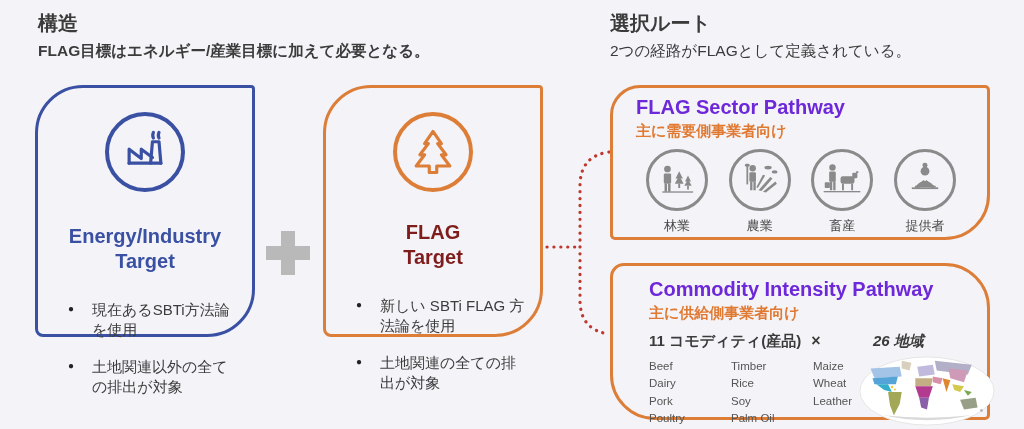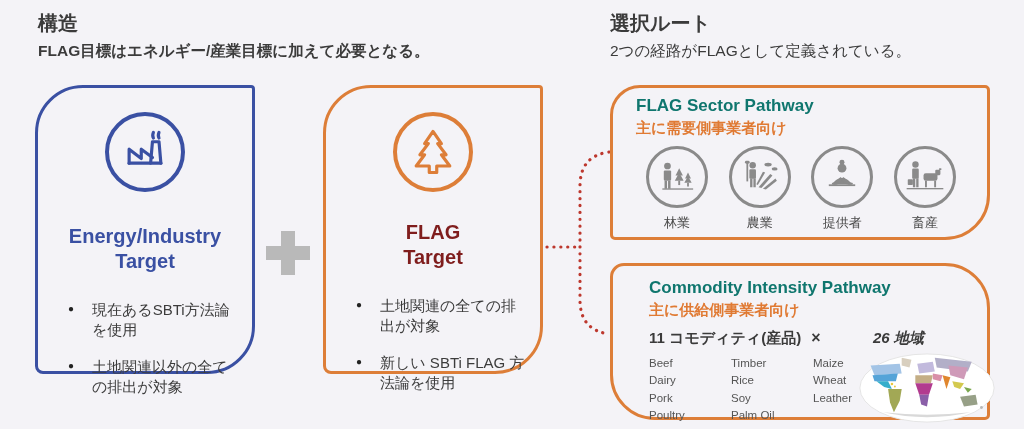--- a/index.html
+++ b/index.html
@@ -12,21 +12,21 @@
   
   .hdr{position:absolute;}
   .hdr-left{left:38px;top:10px;}
   .hdr-right{left:610px;top:10px;}
   .hdr-title{font-size:20px;font-weight:bold;color:#3b3b3b;}
   .hdr-sub{font-size:15.5px;margin-top:4px;color:#3b3b3b;}
   .hdr-left .hdr-sub{font-weight:bold;}
 
   
   .card{
-    position:absolute;top:85px;width:220px;height:289px;
+    position:absolute;top:85px;width:220px;height:252px;
     box-sizing:border-box;text-align:center;background:transparent;
   }
   .blue-card{left:35px;border:3px solid #3a50a3;border-radius:48px 4px 48px 8px;}
   .orange-card{left:323px;border:3px solid #dd7e38;border-radius:48px 4px 48px 8px;}
   .icon-circle{
     width:80px;height:80px;border-radius:50%;margin:24px auto 0;
     display:flex;align-items:center;justify-content:center;box-sizing:border-box;
   }
   .blue-card .icon-circle{border:4px solid #3a50a3;}
   .orange-card .icon-circle{border:4px solid #dd7e38;}
@@ -48,21 +48,21 @@
   .plus::before{content:"";position:absolute;left:0;top:15px;width:44px;height:14px;background:#b9b9b9;}
   .plus::after{content:"";position:absolute;left:15px;top:0;width:14px;height:44px;background:#b9b9b9;}
 
   
   .pathway-card{
     position:absolute;left:610px;width:380px;box-sizing:border-box;
     border:3px solid #dd7e38;background:transparent;
   }
   .sector-card{top:85px;height:155px;border-radius:30px 5px 45px 5px;padding:8px 0 0 23px;}
   .commodity-card{top:263px;height:157px;border-radius:14px 45px 5px 45px;padding:12px 0 0 36px;}
-  .pathway-title{font-size:17px;font-weight:bold;color:#0f766e;}
+  .pathway-title{font-size:20px;font-weight:bold;color:#6d28d9;}
   .pathway-sub{font-size:15px;font-weight:bold;color:#e07a33;margin-top:3px;}
 
   .sector-row{display:flex;justify-content:space-between;margin:8px 26px 0 5px;}
   .sector{width:72px;text-align:center;}
   .sector-circle{
     width:62px;height:62px;border:3px solid #8a8a8a;border-radius:50%;
     margin:0 auto;display:flex;align-items:center;justify-content:center;box-sizing:border-box;
   }
   .sector-label{font-size:13px;color:#4a4a4a;margin-top:6px;}
 
@@ -128,22 +128,22 @@
     <div class="icon-circle">
       <svg width="56" height="56" viewBox="0 0 60 60">
         <path d="M30,8 L39,21 L35,21 L44,33 L39,33 L48,45 L34,45 L34,52 L26,52 L26,45 L12,45 L21,33 L16,33 L25,21 L21,21 Z" fill="none" stroke="#dd7e38" stroke-width="3.4" stroke-linejoin="round"></path>
       </svg>
     </div>
     <h2 class="card-title">
       <span>FLAG</span>
       <span>Target</span>
     </h2>
     <ul class="bullets">
+      <li>新しい SBTi FLAG 方法論を使用</li>
       <li>土地関連の全ての排出が対象</li>
-      <li>新しい SBTi FLAG 方法論を使用</li>
     </ul>
   </section>
 
   <section class="pathway-card sector-card">
     <div class="pathway-title">FLAG Sector Pathway</div>
     <div class="pathway-sub">主に需要側事業者向け</div>
     <div class="sector-row">
 
       <div class="sector">
         <div class="sector-circle">
@@ -184,53 +184,53 @@
             </g>
           </svg>
         </div>
         <div class="sector-label">農業</div>
       </div>
 
       <div class="sector">
         <div class="sector-circle">
           <svg width="44" height="44" viewBox="0 0 60 60">
             <g fill="#8a8a8a">
-              <circle cx="30" cy="10" r="3.4"></circle>
-              <circle cx="30" cy="18" r="6"></circle>
-              <path d="M16,40 Q30,22 44,40 Z"></path>
-              <polygon points="18,40 28,30 31,34 24,40"></polygon>
-              <polygon points="42,40 32,30 29,34 36,40"></polygon>
-              <rect x="12" y="40" width="36" height="2.4"></rect>
-              <ellipse cx="20" cy="39" rx="4" ry="1.6"></ellipse>
-              <ellipse cx="41" cy="39" rx="4" ry="1.6"></ellipse>
-            </g>
-          </svg>
-        </div>
-        <div class="sector-label">提供者</div>
-      </div>
-
-      <div class="sector">
-        <div class="sector-circle">
-          <svg width="44" height="44" viewBox="0 0 60 60">
-            <g fill="#8a8a8a">
               <circle cx="17" cy="13" r="4.4"></circle>
               <rect x="12.5" y="18.5" width="9" height="14" rx="1.5"></rect>
               <rect x="13.5" y="32" width="3.2" height="12"></rect>
               <rect x="18" y="32" width="3.2" height="12"></rect>
               <rect x="6.5" y="33" width="7" height="8" rx="1"></rect>
               <rect x="28" y="25" width="19" height="10" rx="3"></rect>
               <rect x="44" y="20" width="7" height="7.5" rx="1.5"></rect>
               <rect x="49" y="18" width="3.5" height="2.4" rx="1"></rect>
               <rect x="30" y="35" width="2.6" height="9"></rect>
               <rect x="42.5" y="35" width="2.6" height="9"></rect>
               <rect x="5" y="45" width="50" height="1.8"></rect>
             </g>
           </svg>
         </div>
         <div class="sector-label">畜産</div>
+      </div>
+
+      <div class="sector">
+        <div class="sector-circle">
+          <svg width="44" height="44" viewBox="0 0 60 60">
+            <g fill="#8a8a8a">
+              <circle cx="30" cy="10" r="3.4"></circle>
+              <circle cx="30" cy="18" r="6"></circle>
+              <path d="M16,40 Q30,22 44,40 Z"></path>
+              <polygon points="18,40 28,30 31,34 24,40"></polygon>
+              <polygon points="42,40 32,30 29,34 36,40"></polygon>
+              <rect x="12" y="40" width="36" height="2.4"></rect>
+              <ellipse cx="20" cy="39" rx="4" ry="1.6"></ellipse>
+              <ellipse cx="41" cy="39" rx="4" ry="1.6"></ellipse>
+            </g>
+          </svg>
+        </div>
+        <div class="sector-label">提供者</div>
       </div>
 
     </div>
   </section>
 
   <section class="pathway-card commodity-card">
     <div class="pathway-title">Commodity Intensity Pathway</div>
     <div class="pathway-sub">主に供給側事業者向け</div>
 
     <div class="commodity-row">

